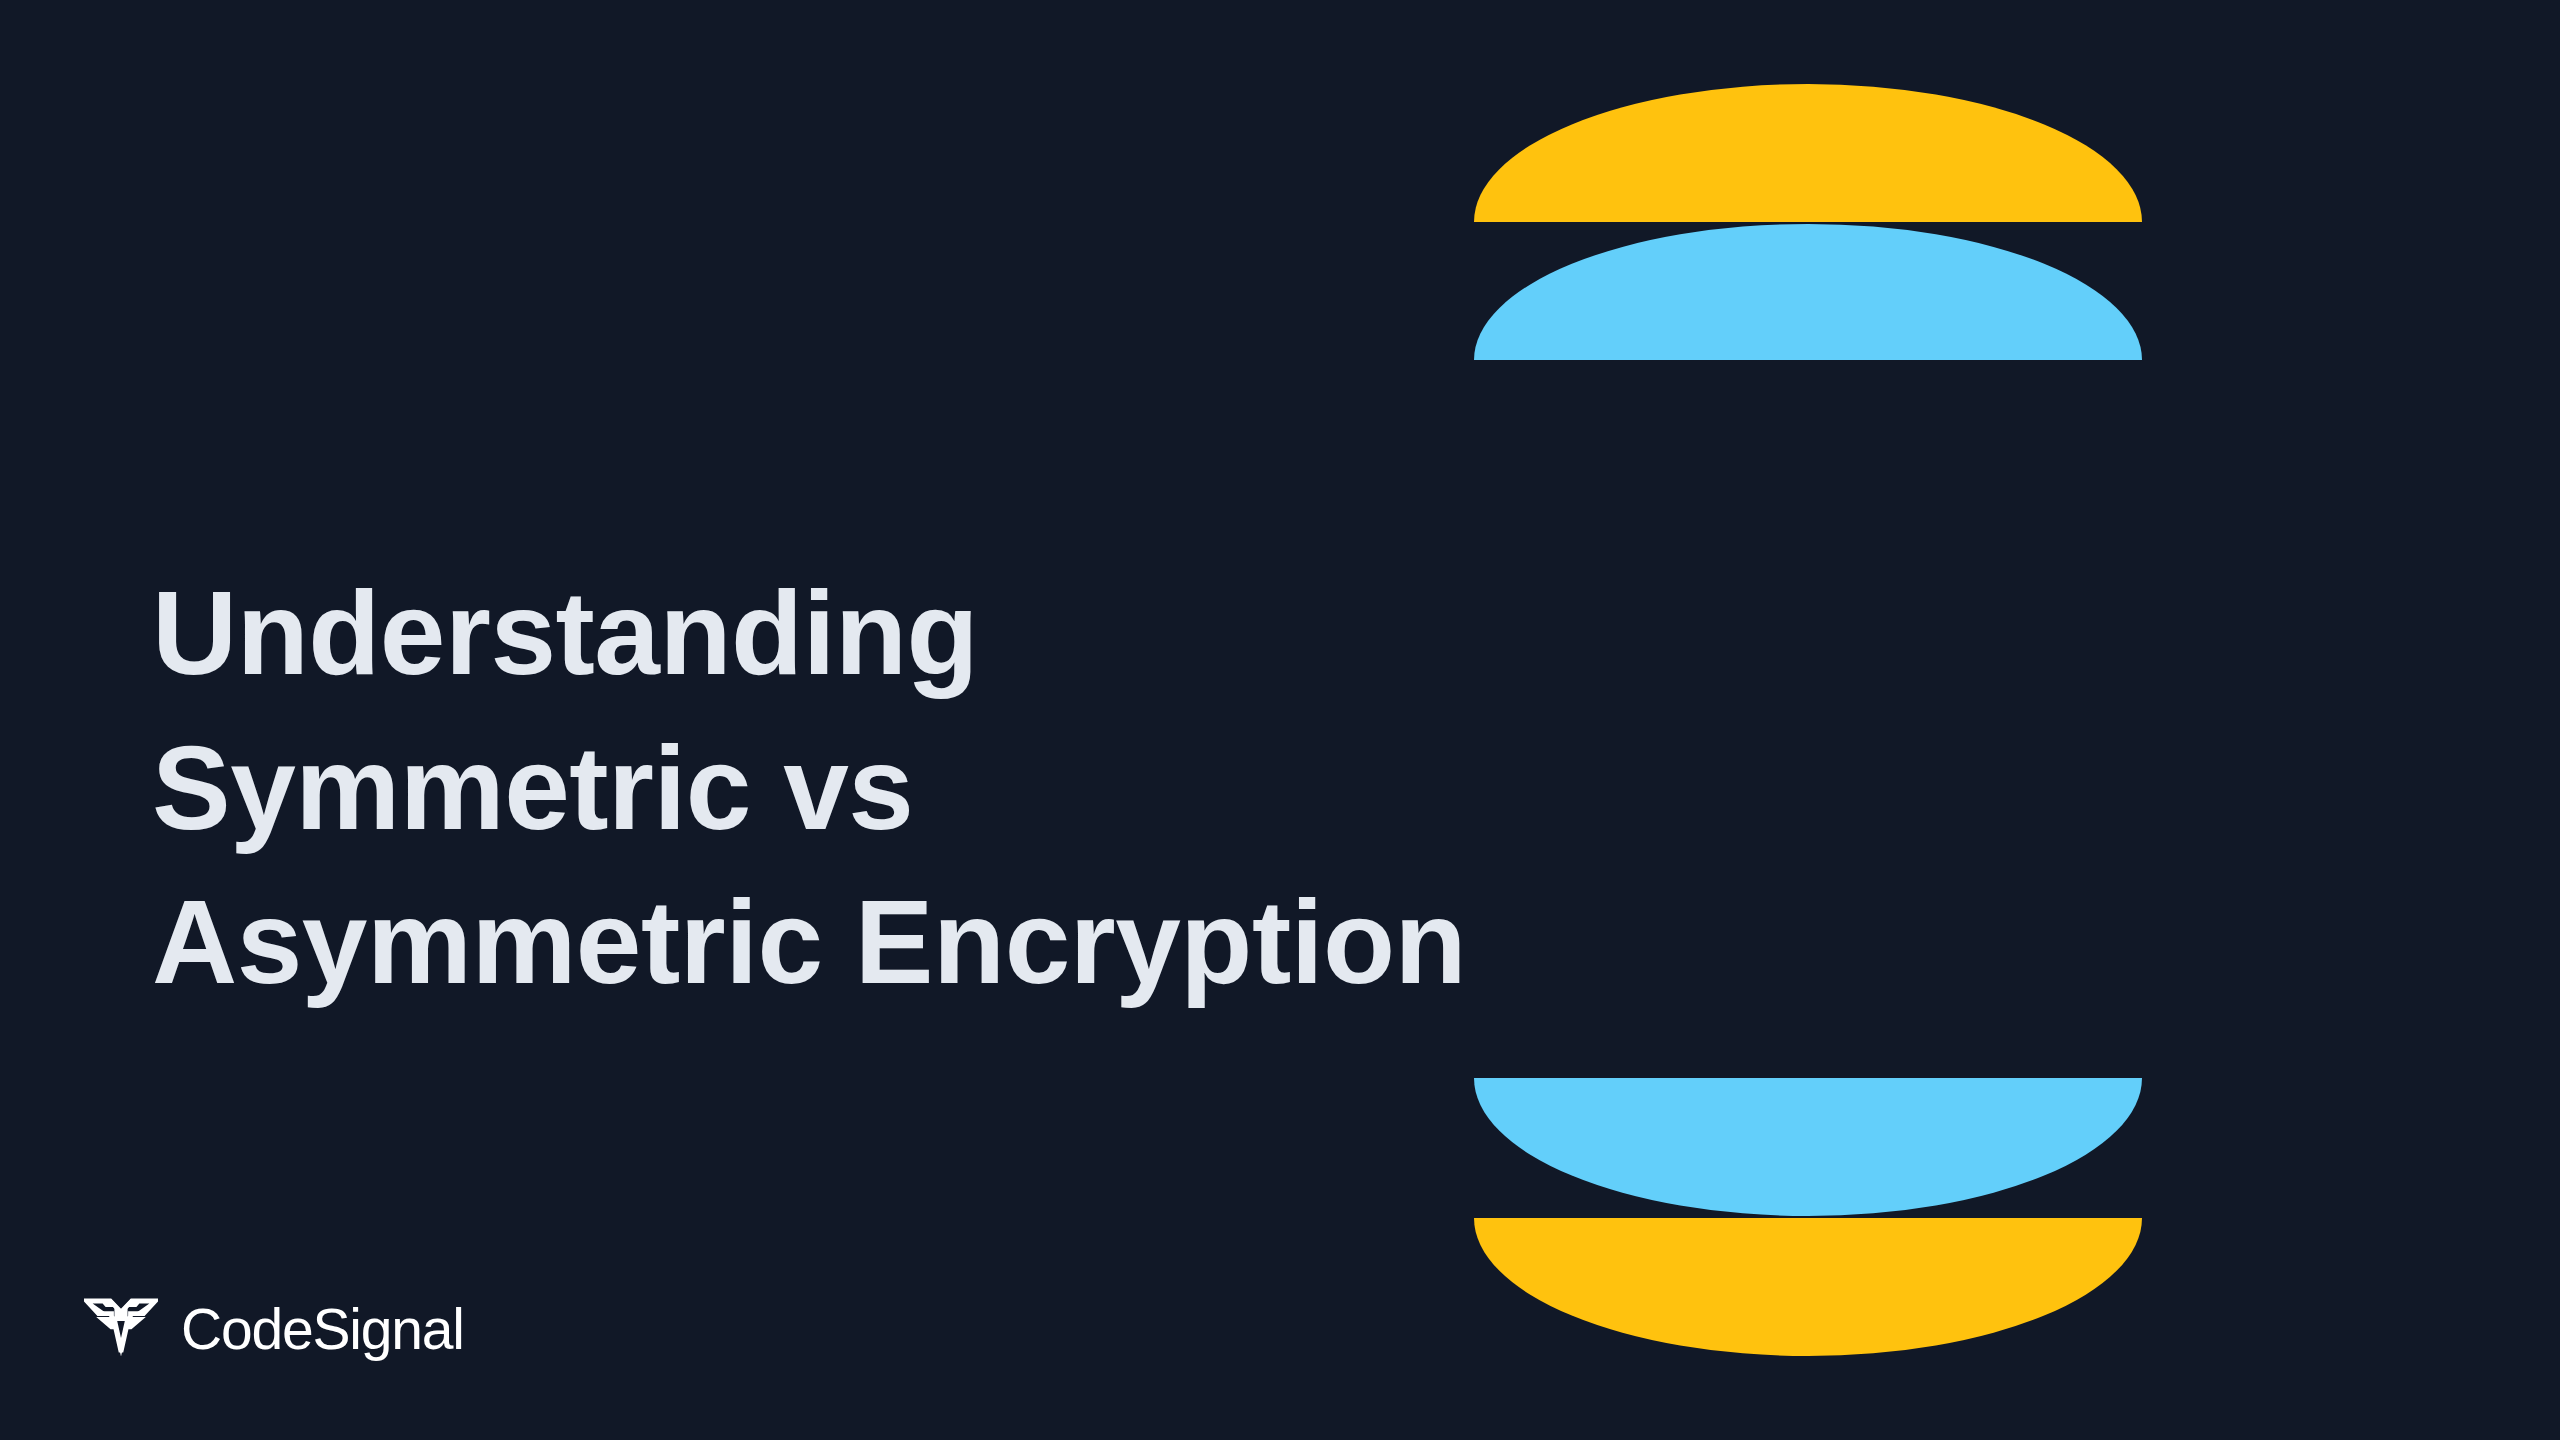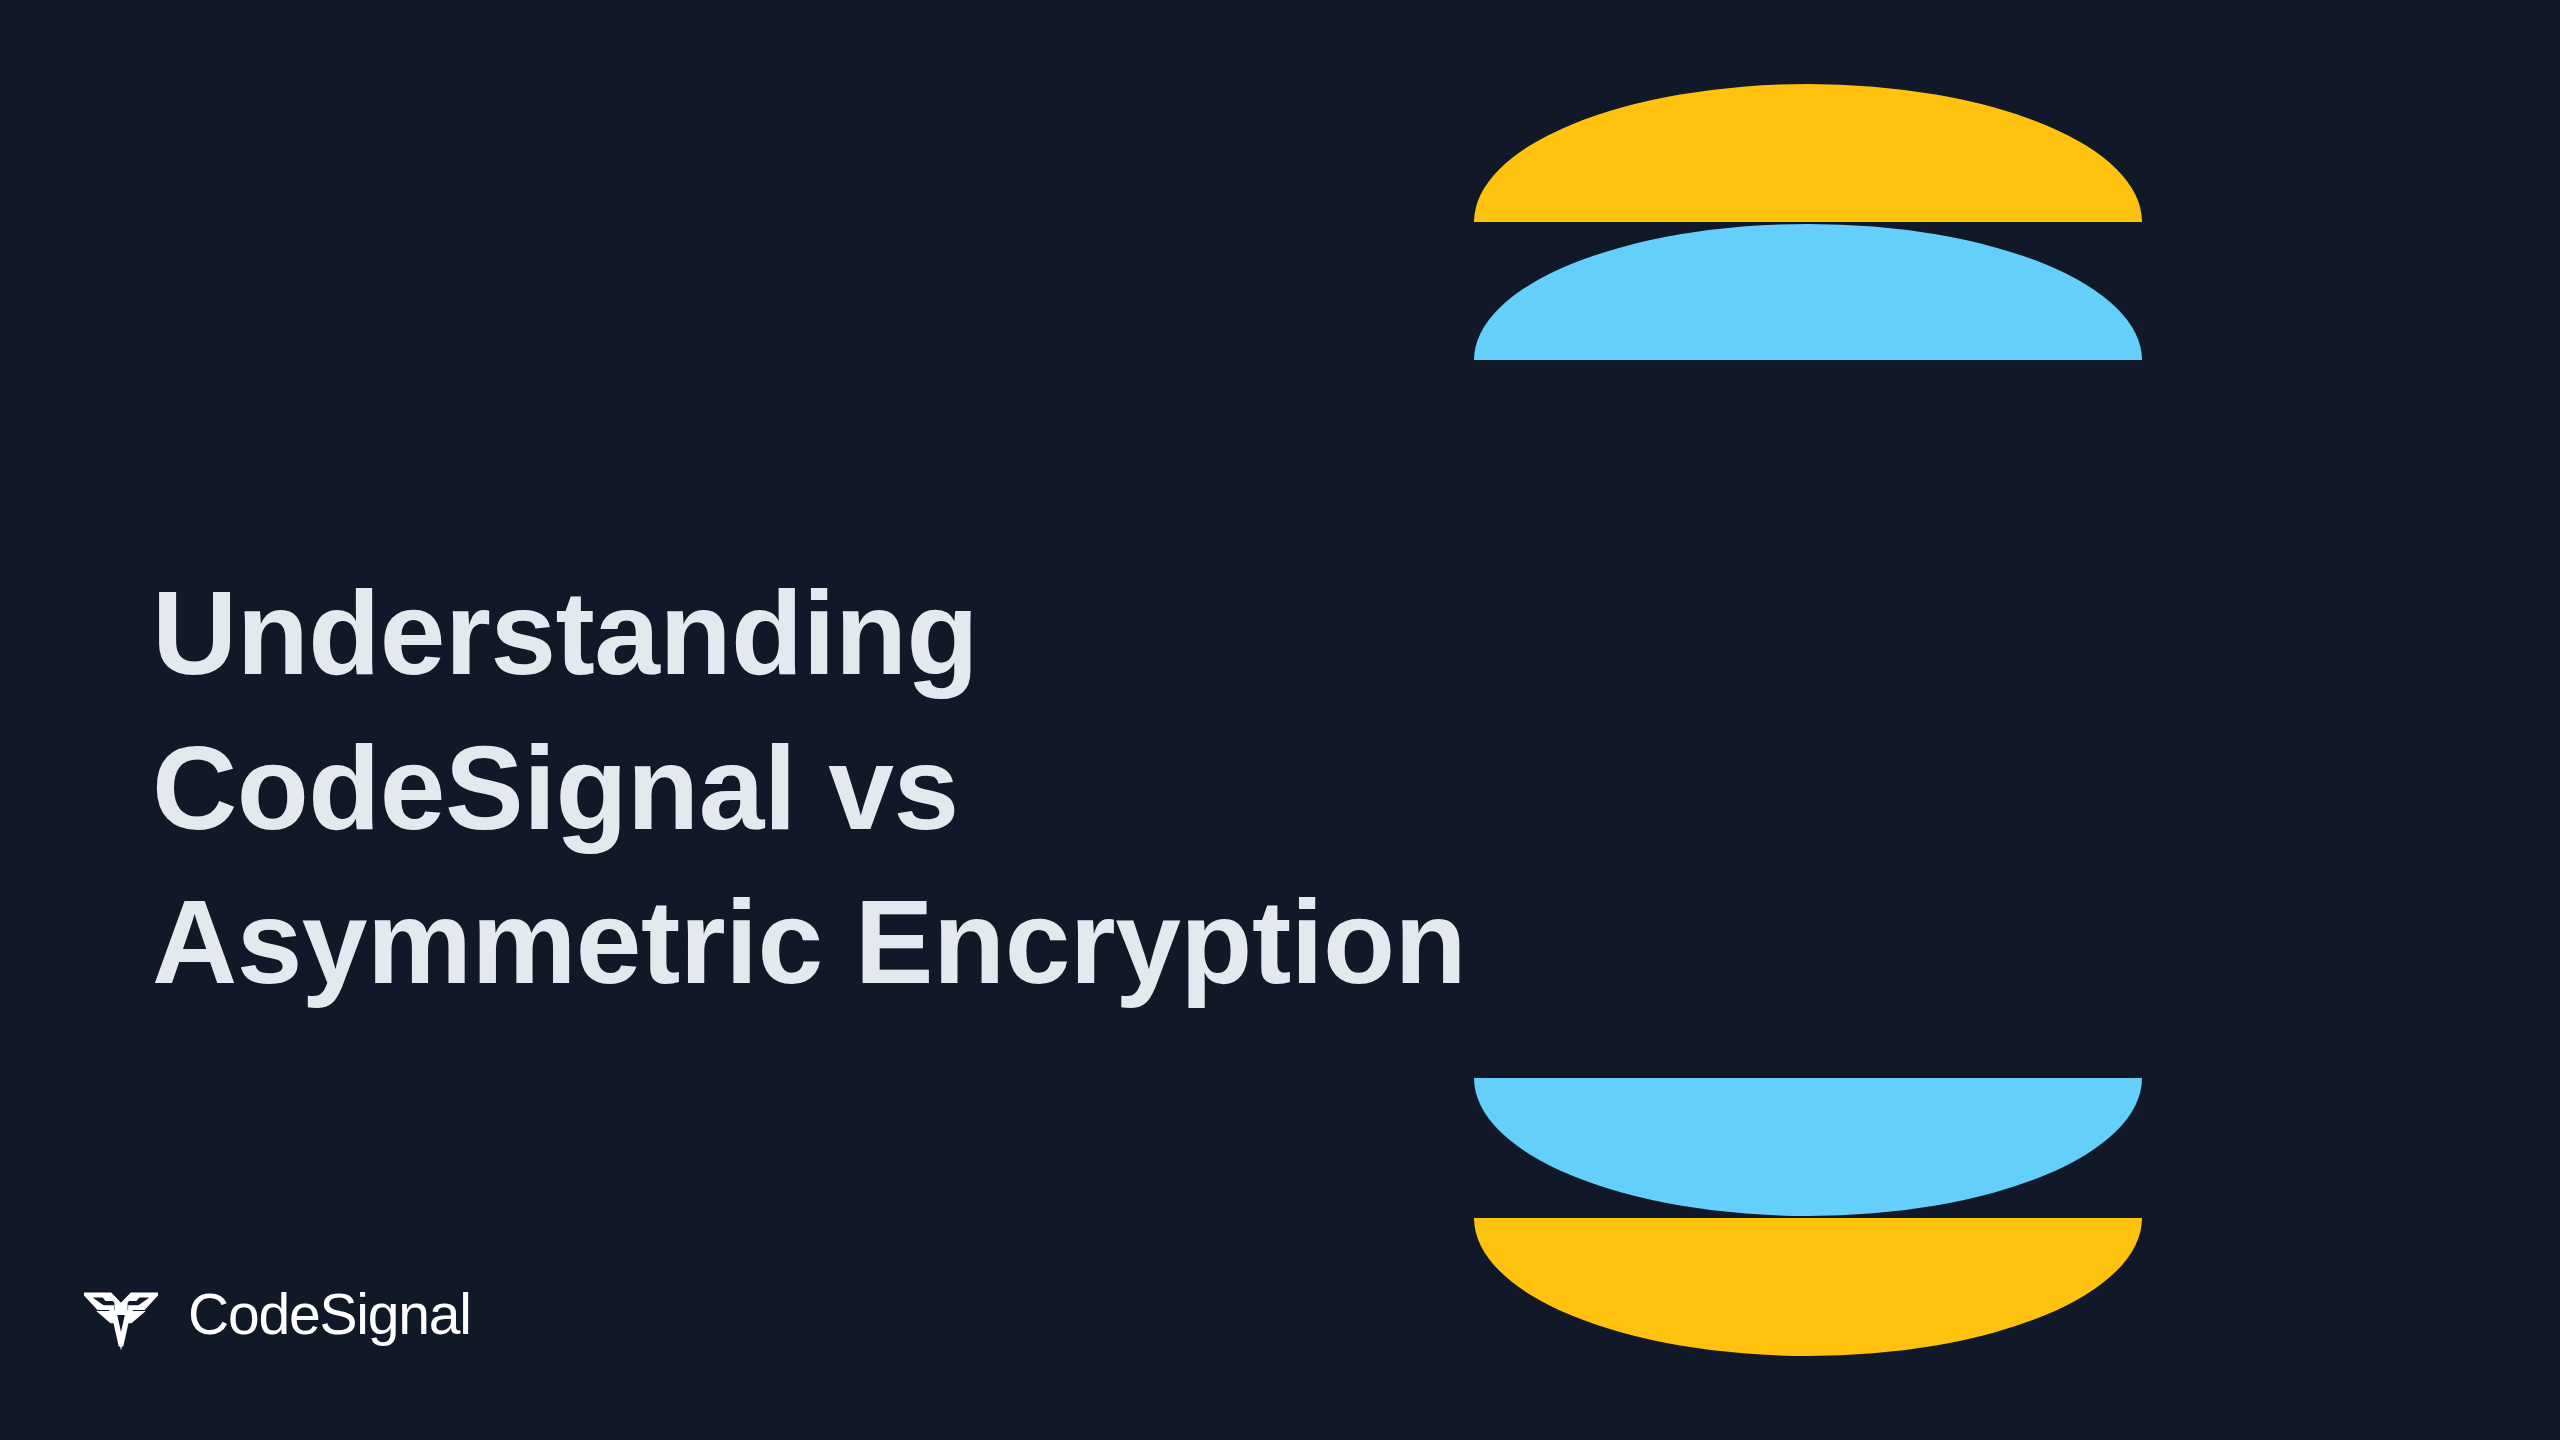--- a/index.html
+++ b/index.html
@@ -57,22 +57,22 @@
     color: #e4e9f0;
     white-space: pre-line;
   }
 
   
   #brand-logo {
     position: absolute;
     left: 84px;
     top: 1286px;
     display: flex;
-    align-items: flex-start;
-    gap: 30px;
+    align-items: flex-end;
+    gap: 23px;
     height: 72px;
   }
   #brand-mark {
     width: 74px;
     height: 66px;
     flex: none;
   }
   #brand-mark svg { display: block; }
   #brand-wordmark {
     font-size: 57px;
@@ -100,21 +100,21 @@
   <div class="deco" id="deco-bottom-right">
     <svg viewBox="0 0 668 278" width="668" height="278" xmlns="http://www.w3.org/2000/svg">
 
       <path d="M0,0 A 334 138 0 0 0 668,0 Z" fill="#63CFFA"></path>
 
       <path d="M0,140 A 334 138 0 0 0 668,140 Z" fill="#FFC20E"></path>
     </svg>
   </div>
 
   <div id="title-block">
-    <h1 id="page-title" style="color: rgb(228, 233, 240);">Understanding CodeSignal vs
+    <h1 id="page-title" style="color: rgb(228, 233, 240);">Understanding Symmetric vs
 Asymmetric Encryption</h1>
   </div>
 
   <div id="brand-logo">
     <span id="brand-mark">
       <svg viewBox="0 0 74 66" width="74" height="66" xmlns="http://www.w3.org/2000/svg">
 
         <path fill="#ffffff" fill-rule="evenodd" d="
           M0.5,7.0
           L27.2,7.0

